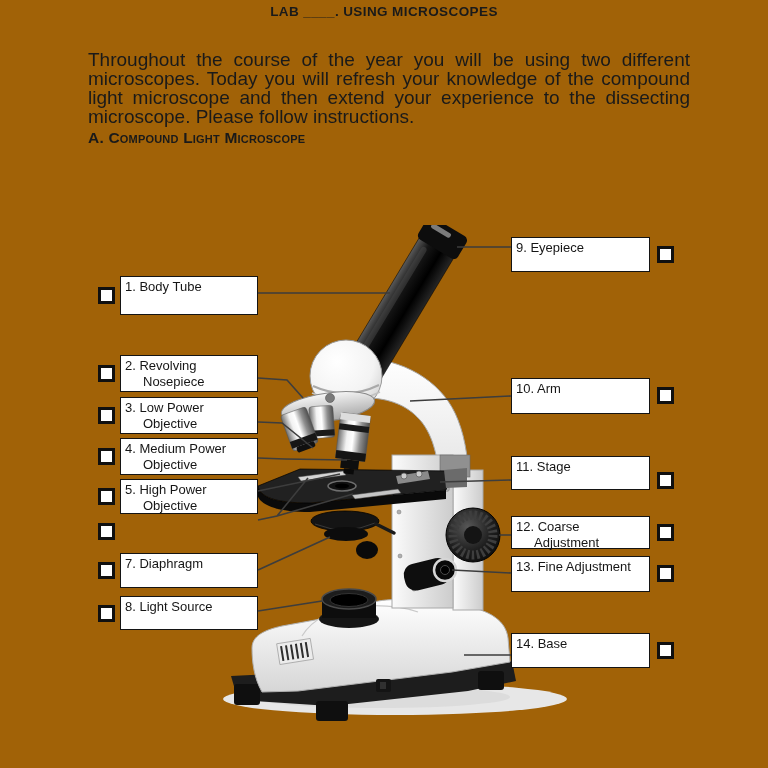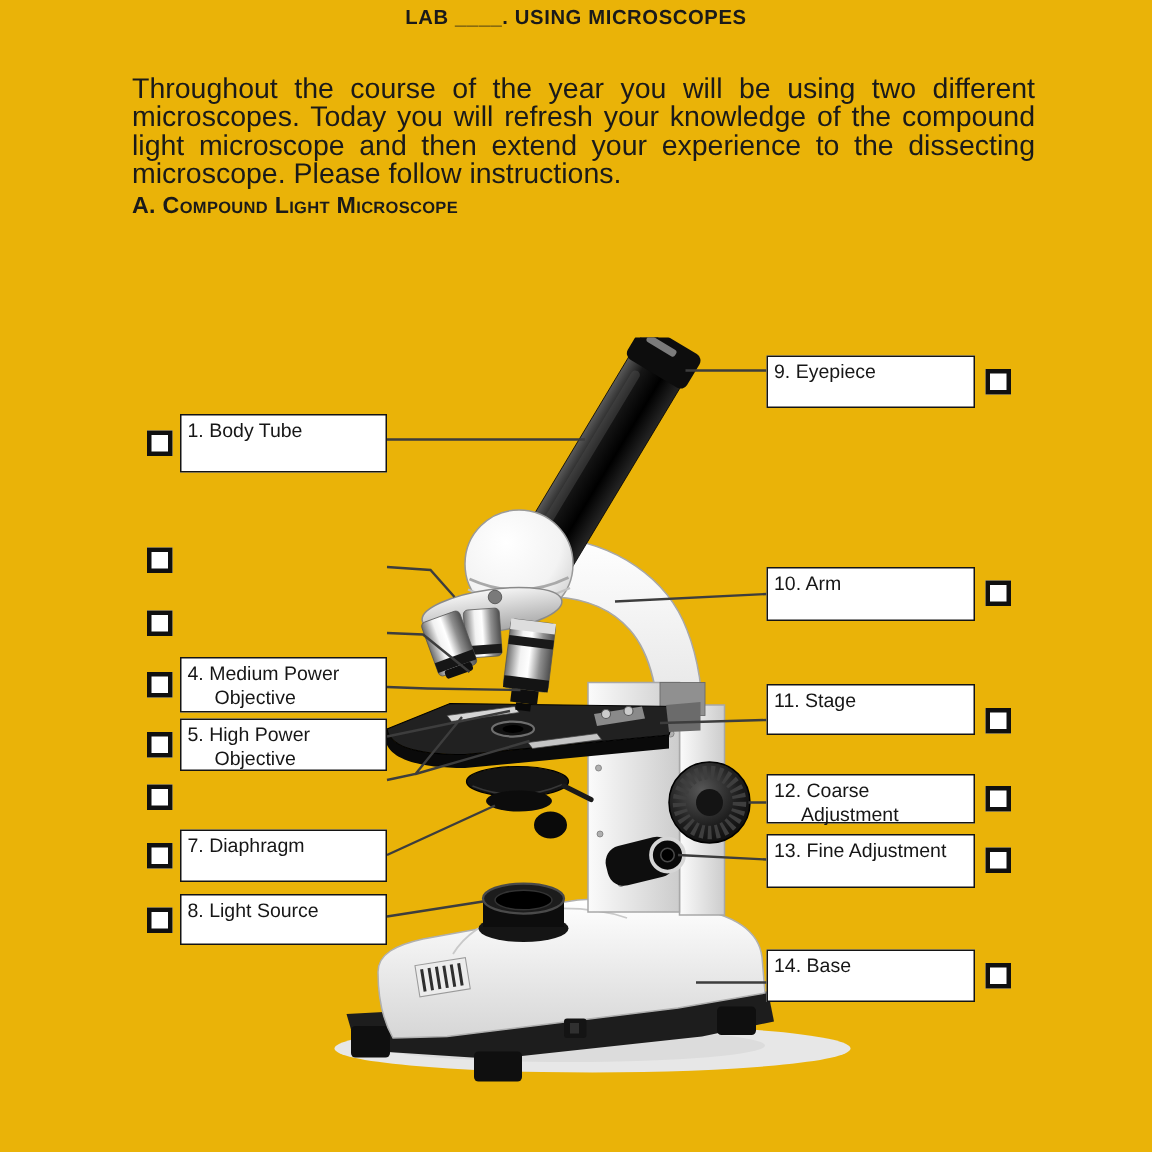--- a/index.html
+++ b/index.html
@@ -1,17 +1,17 @@
 <!DOCTYPE html>
 <html><head>
 <meta charset="utf-8">
 <style>
   html,body{margin:0;padding:0;background:#fff;}
   .page{
-    position:relative;width:768px;height:768px;background:#eab308;
+    position:relative;width:768px;height:768px;background:#a16207;
     font-family:"Liberation Sans", sans-serif;color:#1a1a1a;overflow:hidden;
   }
   .title{
     position:absolute;left:0;top:4px;width:768px;margin:0;
     text-align:center;font-size:13.5px;font-weight:bold;letter-spacing:.4px;
   }
   .para{
     position:absolute;left:88px;width:602px;margin:0;
     font-size:19px;line-height:19px;text-align:justify;
   }
@@ -212,20 +212,22 @@
                M258,570 L330,537
                M258,611 L322,601
                M511,396 L410,401
                M511,480 L440,482
                M511,535 L499,535
                M511,573 L452,570
                M511,655 L464,655" fill="none" stroke="#3d3d3d" stroke-width="1.6"></path>
     </svg>
 
     <div class="lbl" style="left:120px;top:276px;width:138px;height:39px">1. Body Tube</div>
+    <div class="lbl" style="left:120px;top:355px;width:138px;height:37px">2. Revolving Nosepiece</div>
+    <div class="lbl" style="left:120px;top:397px;width:138px;height:37px">3. Low Power Objective</div>
     <div class="lbl" style="left:120px;top:438px;width:138px;height:37px">4. Medium Power Objective</div>
     <div class="lbl" style="left:120px;top:479px;width:138px;height:35px">5. High Power Objective</div>
     <div class="lbl" style="left:120px;top:553px;width:138px;height:35px">7. Diaphragm</div>
     <div class="lbl" style="left:120px;top:596px;width:138px;height:34px">8. Light Source</div>
 
     <div class="lbl" style="left:511px;top:237px;width:139px;height:35px">9. Eyepiece</div>
     <div class="lbl" style="left:511px;top:378px;width:139px;height:36px">10. Arm</div>
     <div class="lbl" style="left:511px;top:456px;width:139px;height:34px">11. Stage</div>
     <div class="lbl" style="left:511px;top:516px;width:139px;height:33px">12. Coarse Adjustment</div>
     <div class="lbl" style="left:511px;top:556px;width:139px;height:36px">13. Fine Adjustment</div>

